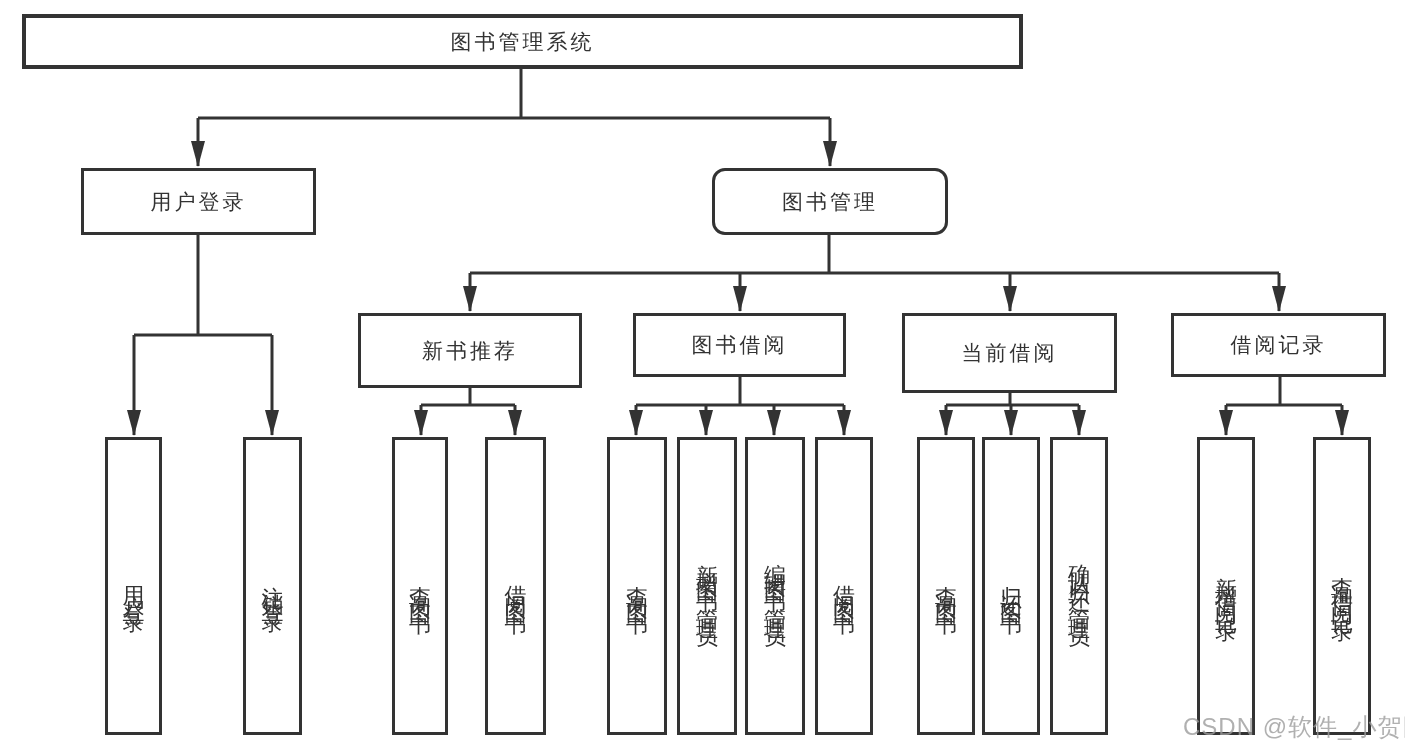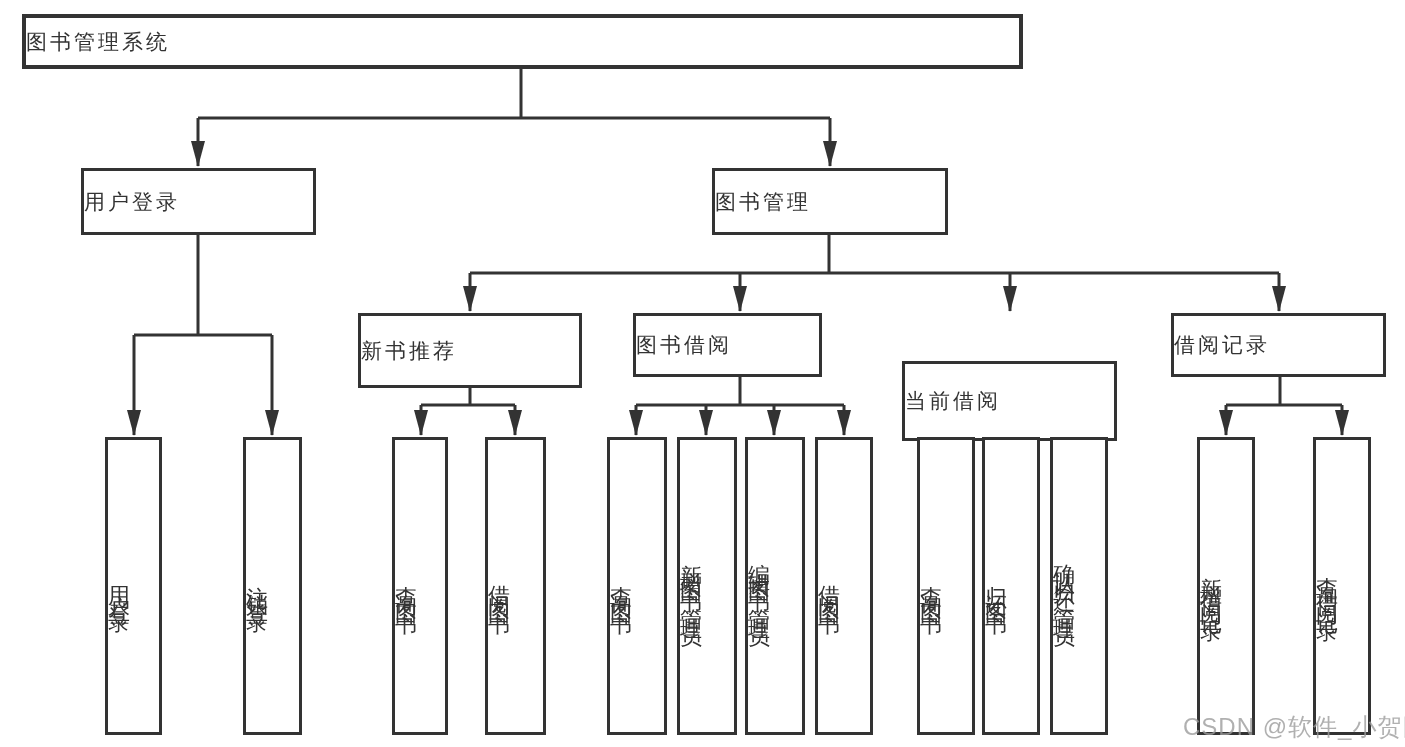--- a/index.html
+++ b/index.html
@@ -19,20 +19,21 @@
   }
   .connectors path { stroke: #333333; stroke-width: 3; fill: none; }
   .connectors .arrowhead-fill { fill: #333333; stroke: none; }
   .box {
     position: absolute;
     box-sizing: border-box;
     background: #ffffff;
     border: 3px solid #333333;
     display: flex;
     align-items: center;
+    justify-content: center;
     z-index: 2;
     color: #333333;
   }
   .hbox { font-size: 21px; letter-spacing: 3px; }
   .rootbox { border-width: 4px; }
   .vbox { top: 437px; width: 58px; height: 298px; }
   .vtext {
     writing-mode: vertical-rl;
     text-orientation: mixed;
     font-size: 22px;
@@ -94,31 +95,31 @@
     <path d="M1342,405 L1342,435" marker-end="url(#arrow)"></path>
   </svg>
 
   <div class="box hbox rootbox" style="left:22px; top:14px; width:1001px; height:55px;">
     <span>图书管理系统</span>
   </div>
 
   <div class="box hbox" style="left:81px; top:168px; width:235px; height:67px;">
     <span>用户登录</span>
   </div>
-  <div class="box hbox" style="left:712px; top:168px; width:236px; height:67px;">
+  <div class="box hbox" style="left:712px; top:168px; width:236px; height:67px;border-radius:13px;">
     <span>图书管理</span>
   </div>
 
   <div class="box hbox" style="left:358px; top:313px; width:224px; height:75px;">
     <span>新书推荐</span>
   </div>
-  <div class="box hbox" style="left:633px; top:313px; width:189px; height:64px;">
+  <div class="box hbox" style="left:633px; top:313px; width:213px; height:64px;">
     <span>图书借阅</span>
   </div>
-  <div class="box hbox" style="left:902px; top:313px; width:215px; height:80px;margin-top:48px;">
+  <div class="box hbox" style="left:902px; top:313px; width:215px; height:80px;">
     <span>当前借阅</span>
   </div>
   <div class="box hbox" style="left:1171px; top:313px; width:215px; height:64px;">
     <span>借阅记录</span>
   </div>
 
   <div class="box vbox" style="left:105px; width:57px;">
     <span class="vtext">用户登录</span>
   </div>
   <div class="box vbox" style="left:243px; width:59px;">

